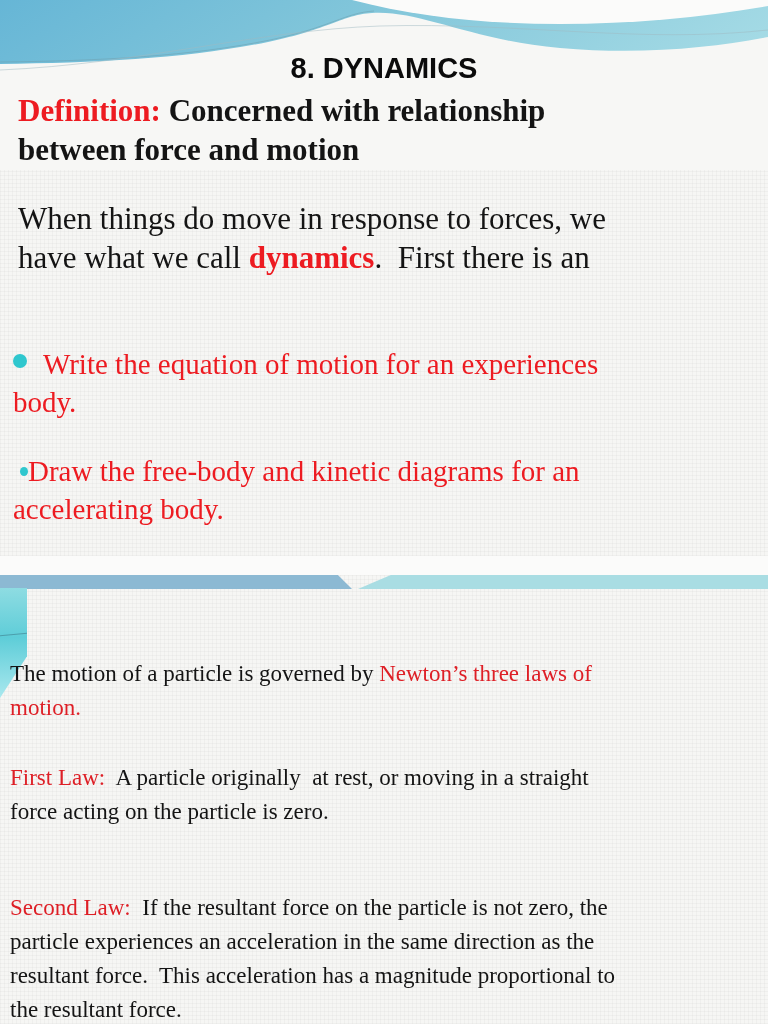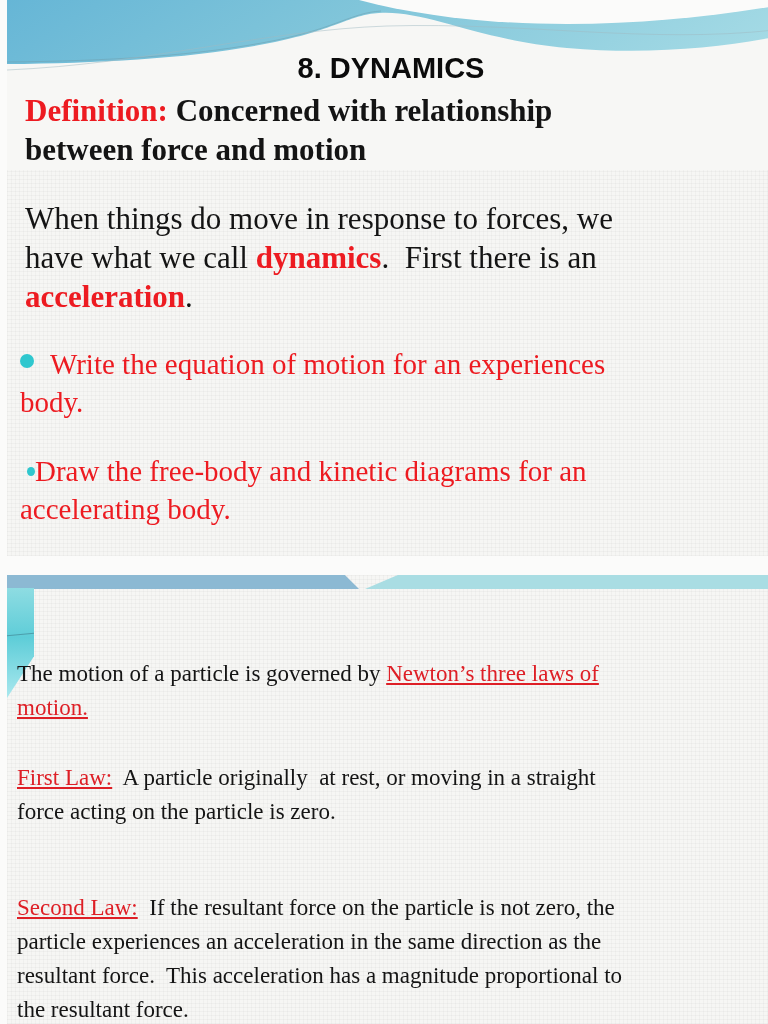--- a/index.html
+++ b/index.html
@@ -7,21 +7,21 @@
     --red2:#de1f26;      
     --ink:#141414;
     --teal-bullet:#2fc7ce;
     --bar-blue:#8cb9d3;
     --bar-teal:#a9dde3;
     --slide-bg:#f6f6f4;
   }
   *{margin:0;padding:0;box-sizing:border-box;}
   html,body{width:768px;height:1024px;overflow:hidden;background:#fbfbfa;
     font-family:"Liberation Serif", serif;}
-  .page{position:relative;width:696px;height:1024px;background:#fbfbfa;margin-left:7px;}
+  .page{position:relative;width:696px;height:1024px;background:#fbfbfa;}
 
   .slide{position:absolute;left:0;width:768px;
     background-color:var(--slide-bg);
     background-image:
       repeating-linear-gradient(0deg, rgba(150,150,150,0.07) 0 1px, transparent 1px 4px),
       repeating-linear-gradient(90deg, rgba(150,150,150,0.07) 0 1px, transparent 1px 4px);}
   .slide1{top:0;height:556px;}
   .slide2{top:575px;height:449px;}
 
   .wave-svg{position:absolute;top:0;left:0;display:block;}
@@ -30,21 +30,21 @@
   .s1-title{position:absolute;top:52px;left:0;width:768px;text-align:center;
     font-family:"Liberation Sans", sans-serif;font-weight:bold;font-size:29px;
     color:#0b0b0b;letter-spacing:0px;z-index:3;}
   .lines{z-index:3;}
   .lines .line{white-space:pre;}
   .s1-def{position:absolute;top:91px;left:18px;font-size:31px;line-height:39px;
     font-weight:bold;color:var(--ink);}
   .s1-par{position:absolute;top:199px;left:18px;font-size:31px;line-height:39px;
     color:var(--ink);}
   .s-redb{color:var(--red1);font-weight:bold;}
-  .s-red{color:var(--red2);text-decoration:underline;}
+  .s-red{color:var(--red2);}
   .bullet-block{position:absolute;color:var(--red1);font-size:29px;line-height:38px;}
   .s1-b1{top:345px;left:13px;}
   .s1-b1 .line:first-child{text-indent:30px;}
   .s1-b2{top:452px;left:13px;}
   .s1-b2 .line:first-child{text-indent:15px;}
   .disc{position:absolute;left:0;top:9px;width:14px;height:14px;border-radius:50%;
     background:var(--teal-bullet);}
   .dot{position:absolute;left:7px;top:15px;width:8px;height:9px;border-radius:50%;
     background:var(--teal-bullet);}
 
@@ -97,21 +97,20 @@
     <div class="s1-title">8. DYNAMICS</div>
 
     <div class="lines s1-def">
         <div class="line"><span class="s-redb">Definition:</span><span> Concerned with relationship</span></div>
         <div class="line"><span>between force and motion</span></div>
       </div>
 
     <div class="lines s1-par">
         <div class="line"><span>When things do move in response to forces, we</span></div>
         <div class="line"><span>have what we call </span><span class="s-redb">dynamics</span><span>.  First there is an</span></div>
-        <div class="line"><span class="s-redb">acceleration</span><span>.</span></div>
       </div>
 
     <div class="bullet-block s1-b1">
       <span class="disc"></span>
       <div class="lines">
           <div class="line"><span>Write the equation of motion for an experiences</span></div>
           <div class="line"><span>body.</span></div>
         </div>
     </div>
 

